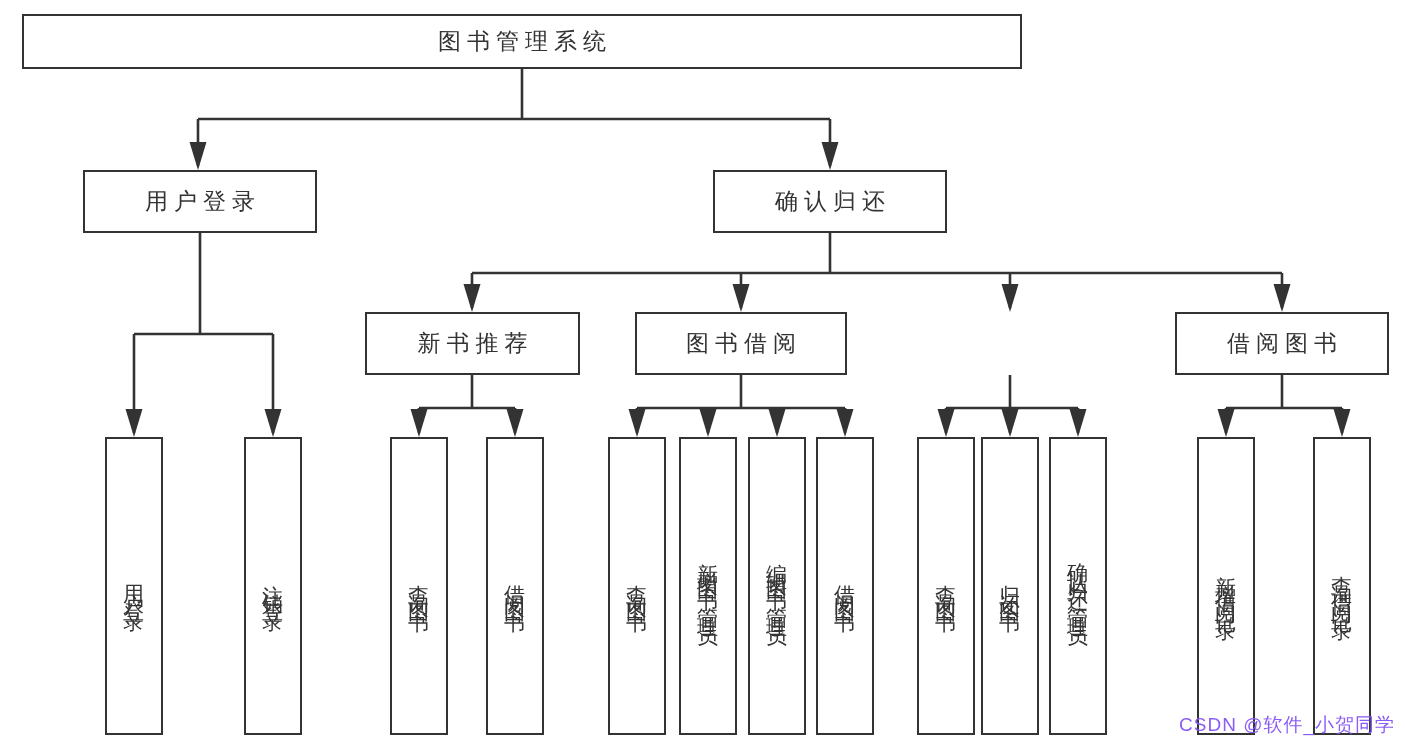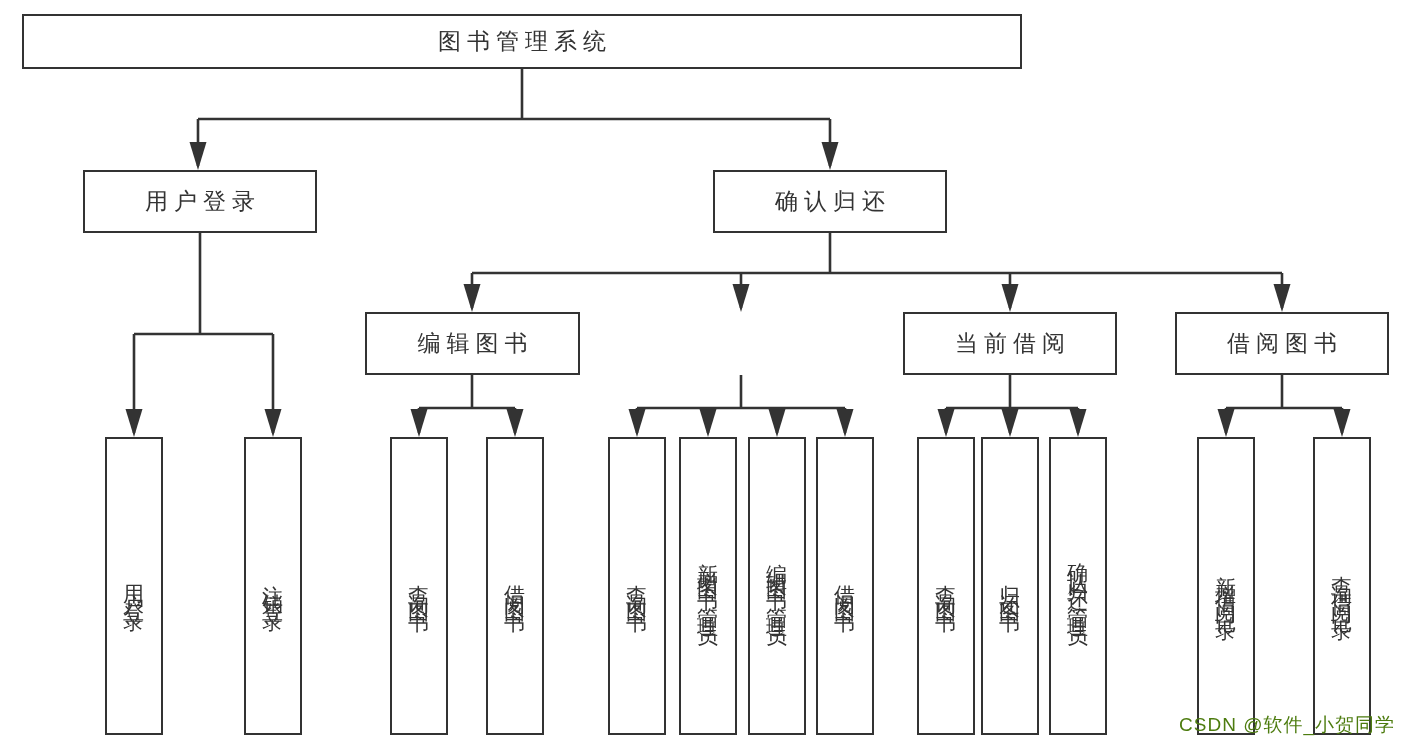--- a/index.html
+++ b/index.html
@@ -15,21 +15,21 @@
     border:2.5px solid #333333;display:flex;align-items:center;justify-content:center;
     font-size:23px;letter-spacing:6px;text-indent:6px;white-space:nowrap;
   }
   .node.vbox{font-size:21px;letter-spacing:0;text-indent:0;}
   .node.vbox .vtext{
     writing-mode:vertical-rl;text-orientation:mixed;
     letter-spacing:9px;line-height:1;white-space:nowrap;
   }
   .watermark{
     position:absolute;z-index:3;right:10px;top:712px;
-    font-size:19px;letter-spacing:1px;color:#4d7c0f;
+    font-size:19px;letter-spacing:1px;color:#8b5cf6;
   }
 </style>
 </head>
 <body>
 
 <div class="canvas">
 
   <svg class="wires" width="1405" height="747" viewBox="0 0 1405 747">
     <path class="wire" d="
       M522,69 V119 M198,119 H830 M198,119 V166 M830,119 V166
@@ -67,24 +67,24 @@
   </div>
 
   <div class="node" style="left:83px;top:170px;width:234px;height:63px">
     <span>用户登录</span>
   </div>
   <div class="node" style="left:713px;top:170px;width:234px;height:63px">
     <span>确认归还</span>
   </div>
 
   <div class="node" style="left:365px;top:312px;width:215px;height:63px">
-    <span>编辑图书</span>
+    <span>新书推荐</span>
   </div>
-  <div class="node" style="left:903px;top:312px;width:214px;height:63px">
-    <span>当前借阅</span>
+  <div class="node" style="left:635px;top:312px;width:212px;height:63px">
+    <span>图书借阅</span>
   </div>
   <div class="node" style="left:1175px;top:312px;width:214px;height:63px">
     <span>借阅图书</span>
   </div>
 
   <div class="node vbox" style="left:105px;top:437px;width:58px;height:298px">
     <span class="vtext">用户登录</span>
   </div>
   <div class="node vbox" style="left:244px;top:437px;width:58px;height:298px">
     <span class="vtext">注销登录</span>

